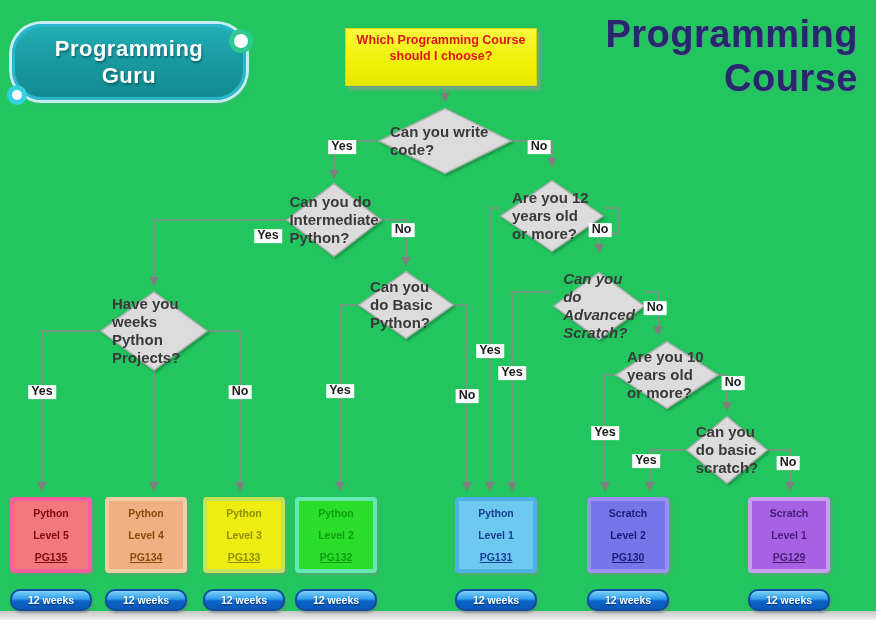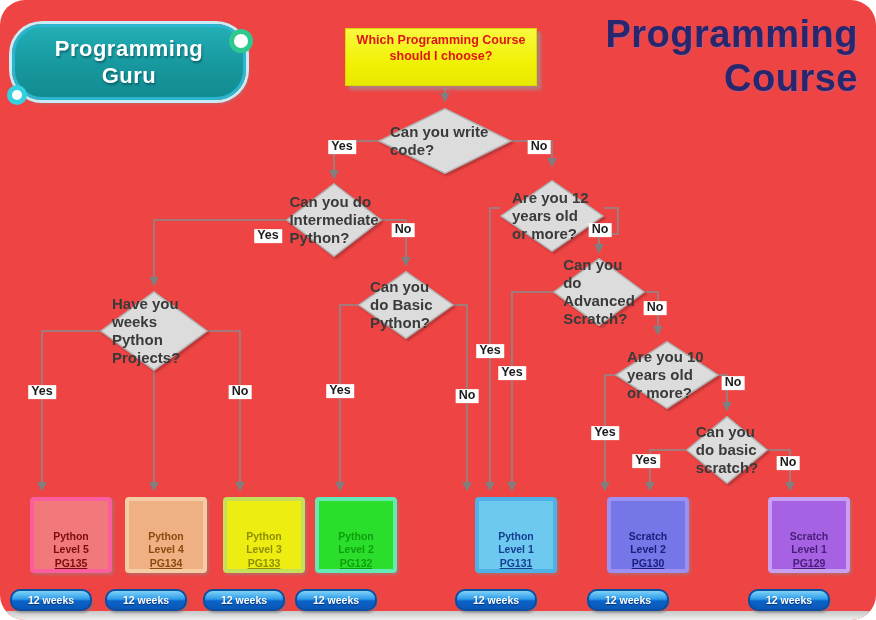--- a/index.html
+++ b/index.html
@@ -1,19 +1,19 @@
 <!DOCTYPE html>
 <html><head>
 <meta charset="utf-8">
 <style>
   * { box-sizing: border-box; margin: 0; padding: 0; }
   body { font-family: "Liberation Sans", sans-serif; background: #fff; }
   #canvas {
     position: relative; width: 876px; height: 620px;
-    background: #ef4444; overflow: hidden; border-radius: 25px;
+    background: #22c55e; overflow: hidden;
   }
 
   
   #logo {
     position: absolute; left: 12px; top: 24px; width: 234px; height: 76px;
     background: linear-gradient(180deg, #23aeb6 0%, #17989e 55%, #128b91 100%);
     border: 3px solid #2ab6ce; border-radius: 30px;
     box-shadow: 0 0 0 3px #c9ecf4, 2px 3px 4px rgba(120,160,170,.5);
     display: flex; flex-direction: column; align-items: center; justify-content: center;
     z-index: 3;
@@ -73,23 +73,22 @@
   
   #connectors { position: absolute; left: 0; top: 0; z-index: 1; }
 
   
   .course { position: absolute; top: 497px; width: 82px; z-index: 2; }
   .course-card {
     width: 100%; height: 76px;
     border: 4px solid var(--border); background: var(--bg); color: var(--text);
     border-radius: 4px;
     box-shadow: 2px 2px 3px rgba(140,140,140,.5);
-    display: flex; flex-direction: column; align-items: center; justify-content: flex-end;
-    gap: 1px;
-    margin-left: 20px;
+    display: flex; flex-direction: column; align-items: center; justify-content: center;
+    gap: 9px;
   }
   .course-card .cline { font-size: 10.5px; font-weight: bold; line-height: 1.2; }
   .course-card .ccode { font-size: 10.5px; font-weight: bold; text-decoration: underline; }
   .course-ribbon {
     margin-top: 16px; height: 22px; width: 100%;
     background: linear-gradient(180deg, #7fd4f7 0%, #2e9bea 45%, #0b63c8 55%, #0a58b8 100%);
     border: 2px solid #0c4da0; border-radius: 10px;
     display: flex; align-items: center; justify-content: center;
     color: #fff; font-size: 10.5px; font-weight: bold;
     text-shadow: 0 1px 1px rgba(0,40,90,.8);
@@ -183,21 +182,21 @@
       <div class="dtext">Can you do Basic Python?</div>
     </div>
 
     <div class="decision" style="left: 500px; top: 180px; width: 104px; height: 72px;">
       <svg viewBox="0 0 100 100" preserveAspectRatio="none">
         <polygon points="50,1 99,50 50,99 1,50" fill="#dcdcdc" stroke="#b2b2b2" stroke-width="1.5" vector-effect="non-scaling-stroke"></polygon>
       </svg>
       <div class="dtext">Are you 12 years old or more?</div>
     </div>
 
-    <div class="decision" style="left: 553px; top: 258px; width: 92px; height: 68px;">
+    <div class="decision" style="left: 553px; top: 272px; width: 92px; height: 68px; font-style: italic;">
       <svg viewBox="0 0 100 100" preserveAspectRatio="none">
         <polygon points="50,1 99,50 50,99 1,50" fill="#dcdcdc" stroke="#b2b2b2" stroke-width="1.5" vector-effect="non-scaling-stroke"></polygon>
       </svg>
       <div class="dtext">Can you do Advanced Scratch?</div>
     </div>
 
     <div class="decision" style="left: 615px; top: 341px; width: 104px; height: 68px;">
       <svg viewBox="0 0 100 100" preserveAspectRatio="none">
         <polygon points="50,1 99,50 50,99 1,50" fill="#dcdcdc" stroke="#b2b2b2" stroke-width="1.5" vector-effect="non-scaling-stroke"></polygon>
       </svg>

